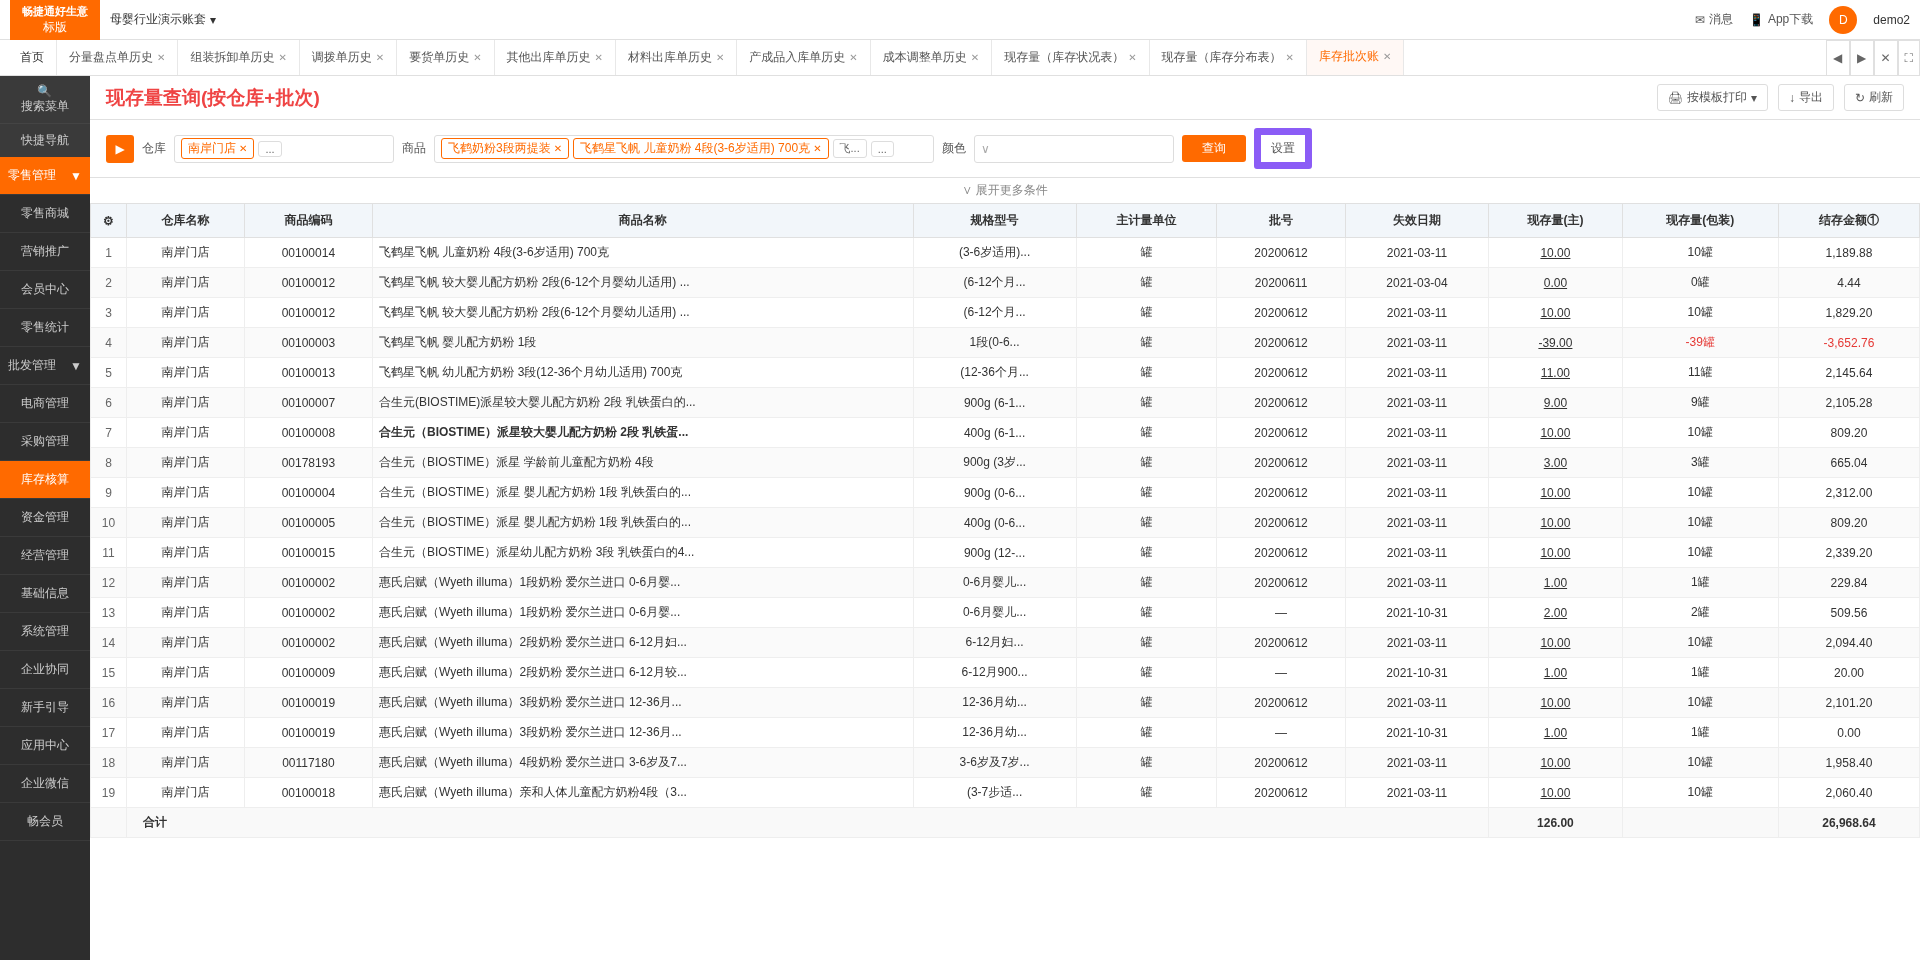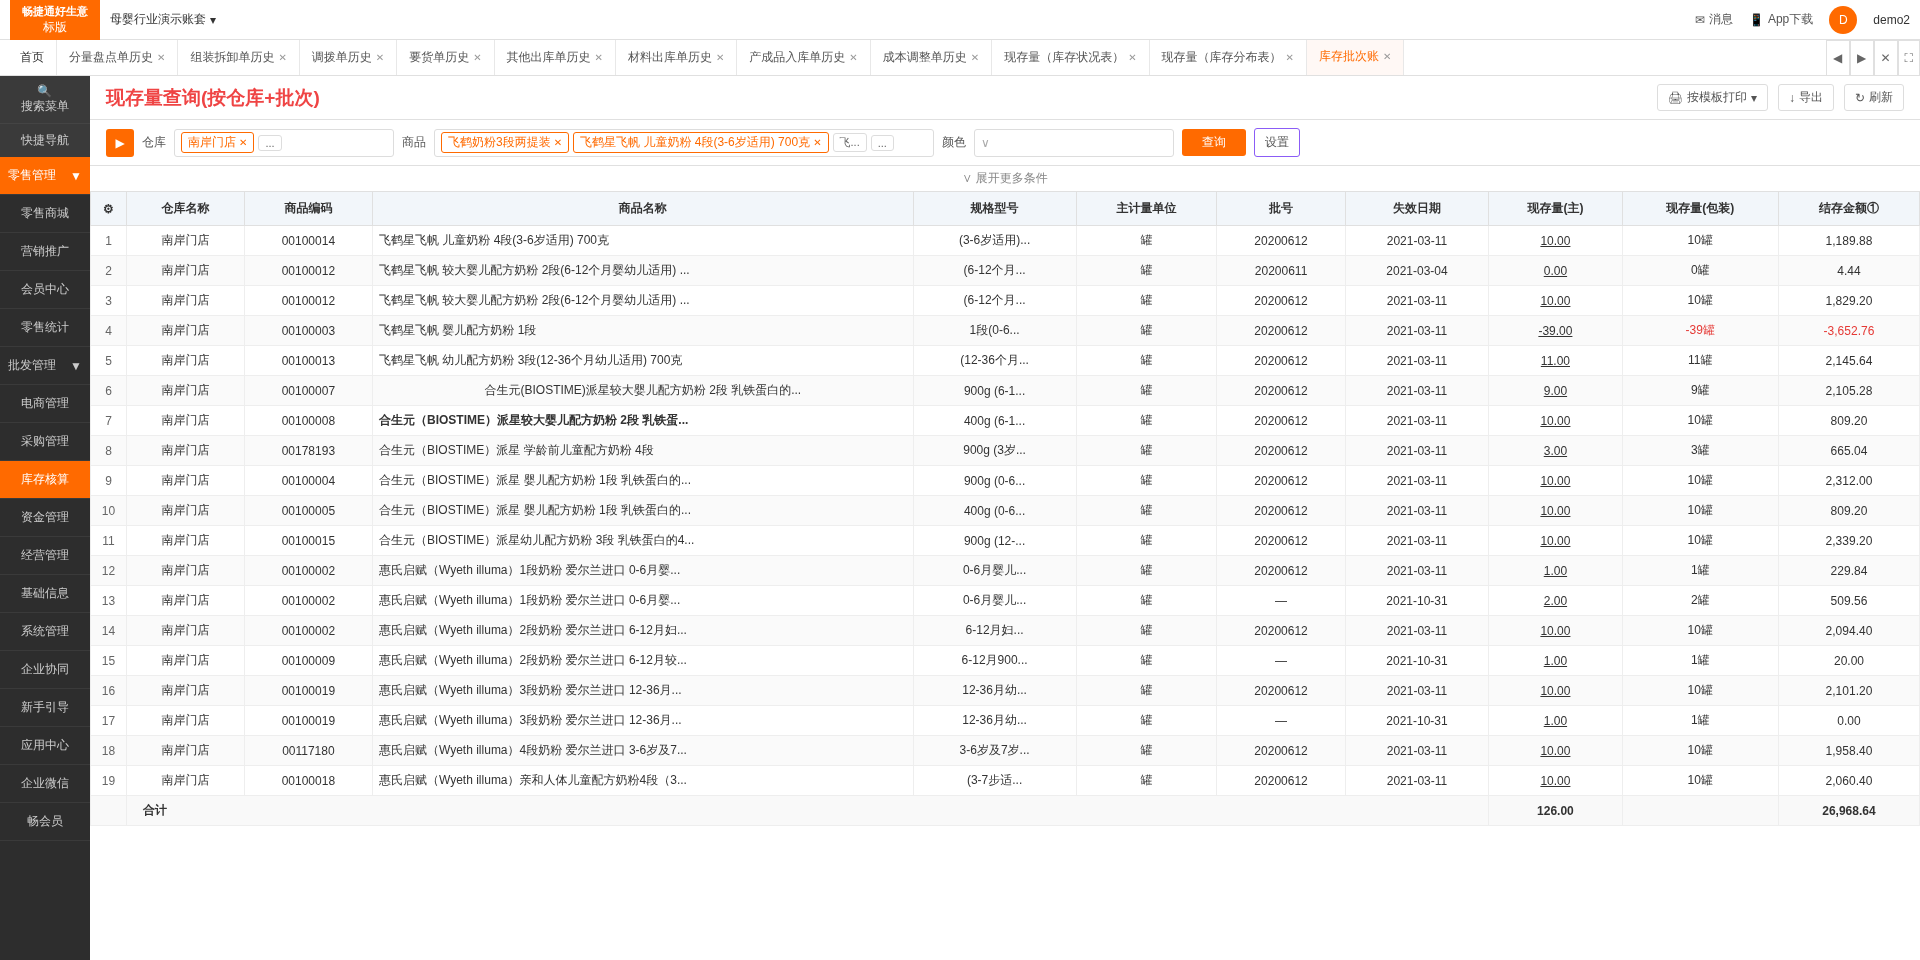--- a/index.html
+++ b/index.html
@@ -49,21 +49,21 @@
     
     .filter-area { background: #fff; padding: 8px 16px; border-bottom: 1px solid #e0e0e0; }
     .filter-row { display: flex; align-items: center; gap: 8px; flex-wrap: wrap; }
     .filter-expand-btn { width: 28px; height: 28px; background: #ff6a00; color: #fff; border: none; border-radius: 3px; cursor: pointer; display: flex; align-items: center; justify-content: center; font-size: 14px; }
     .filter-label { color: #555; font-size: 12px; white-space: nowrap; }
     .filter-tags { display: flex; align-items: center; gap: 4px; flex: 1; border: 1px solid #ddd; border-radius: 3px; padding: 2px 6px; min-height: 28px; flex-wrap: wrap; }
     .filter-tag { background: #fff; border: 1px solid #ff6a00; color: #ff6a00; border-radius: 3px; padding: 1px 6px; display: flex; align-items: center; gap: 3px; font-size: 11px; }
     .filter-tag .tag-close { cursor: pointer; font-size: 10px; }
     .filter-tag.more { border-color: #ddd; color: #666; }
     .btn-query { padding: 5px 20px; background: #ff6a00; color: #fff; border: none; border-radius: 3px; cursor: pointer; font-size: 13px; }
-    .btn-settings { padding: 5px 10px; background: #fff; color: #555; border: 1px solid #8b5cf6; border-radius: 3px; cursor: pointer; font-size: 12px; }
+    .btn-settings { padding: 5px 10px; background: #fff; color: #555; border: 7px solid #8b5cf6; border-radius: 3px; cursor: pointer; font-size: 12px; }
     .filter-chevron { color: #aaa; }
 
     
     .expand-more-row { text-align: center; padding: 4px 0; color: #888; cursor: pointer; font-size: 12px; background: #fff; }
 
     
     .table-container { flex: 1; overflow-y: auto; background: #fff; margin: 0; }
     table { width: 100%; border-collapse: collapse; }
     thead { position: sticky; top: 0; z-index: 10; }
     thead tr { background: #f2f6fa; }
@@ -374,21 +374,21 @@
     <td>20200612</td>
     <td>2021-03-11</td>
     <td class="underline-val">11.00</td>
     <td class="">11罐</td>
     <td class="">2,145.64</td>
   </tr>
             <tr class="tr-odd">
     <td class="row-num">6</td>
     <td>南岸门店</td>
     <td>00100007</td>
-    <td style="text-align:center;max-width:280px;overflow:hidden;text-overflow:ellipsis;white-space:nowrap;" title="合生元(BIOSTIME)派星较大婴儿配方奶粉 2段 乳铁蛋白的...">合生元(BIOSTIME)派星较大婴儿配方奶粉 2段 乳铁蛋白的...</td>
+    <td style="text-align:left;max-width:280px;overflow:hidden;text-overflow:ellipsis;white-space:nowrap;" title="合生元(BIOSTIME)派星较大婴儿配方奶粉 2段 乳铁蛋白的...">合生元(BIOSTIME)派星较大婴儿配方奶粉 2段 乳铁蛋白的...</td>
     <td>900g (6-1...</td>
     <td>罐</td>
     <td>20200612</td>
     <td>2021-03-11</td>
     <td class="underline-val">9.00</td>
     <td class="">9罐</td>
     <td class="">2,105.28</td>
   </tr>
             <tr class="tr-even">
     <td class="row-num">7</td>

